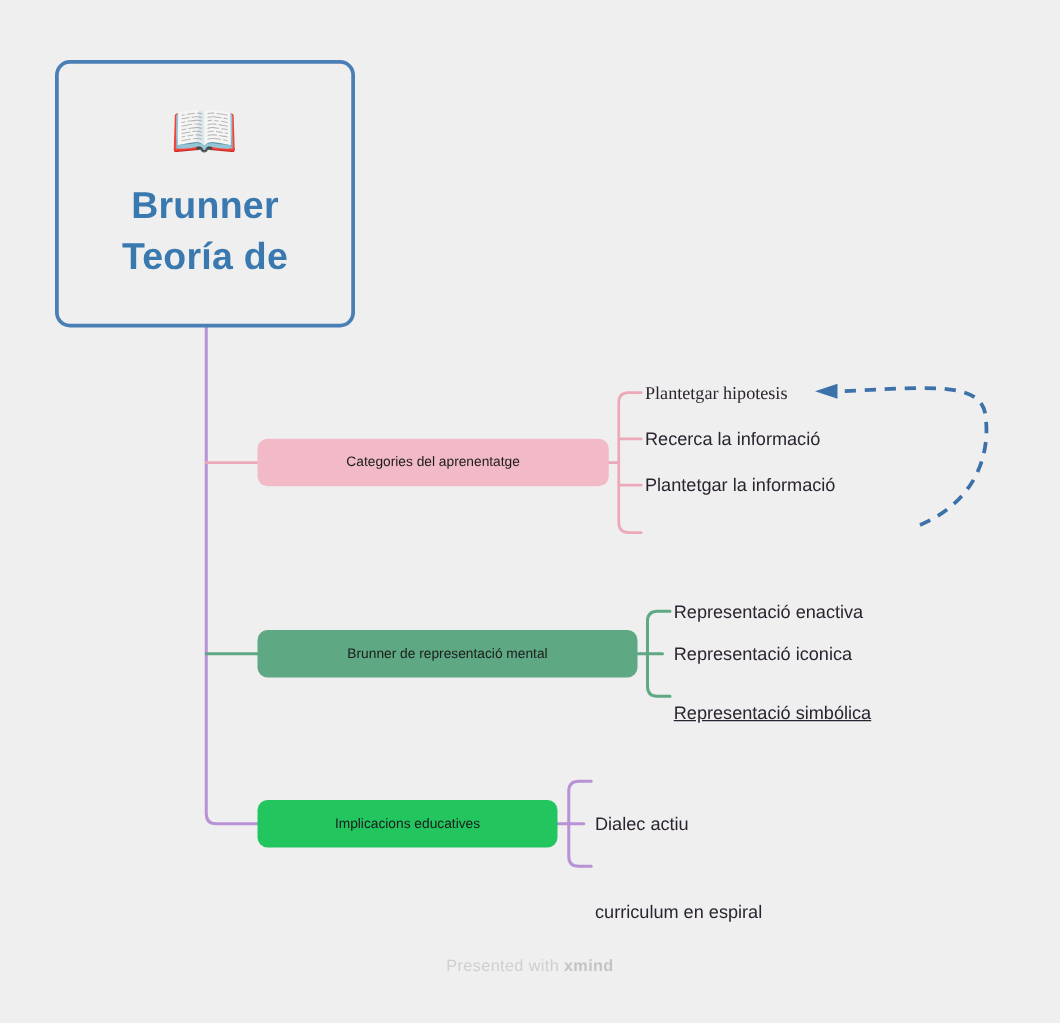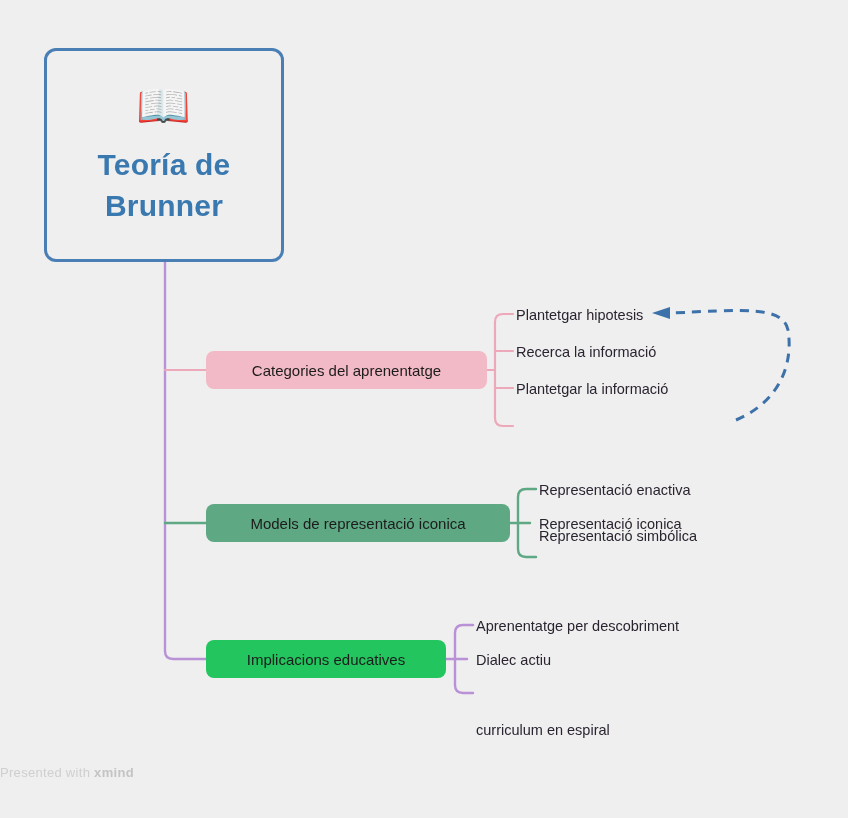--- a/index.html
+++ b/index.html
@@ -60,21 +60,21 @@
 
   
   .topic {
     position: absolute;
     box-sizing: border-box;
     border-radius: 8px;
     display: flex;
     align-items: center;
     justify-content: center;
     color: #1c1c1c;
-    font-size: 15px;
+    font-size: 11px;
     z-index: 3;
     padding: 0 4px;
     white-space: nowrap;
   }
   .topic-pink   { background: #f2bac6; }
   .topic-green  { background: #5ea883; }
   .topic-purple { background: #22c55e; }
 
   
   .leaf {
@@ -85,21 +85,21 @@
     white-space: nowrap;
     z-index: 3;
   }
 
   
   .footer {
     position: absolute;
     left: 0;
     top: 765px;
     width: 848px;
-    text-align: left;
+    text-align: center;
     font-size: 13px;
     color: #cfcfcf;
     letter-spacing: 0.3px;
   }
   .footer b { color: #c4c4c4; }
 </style>
 </head>
 <body>
 
 <div id="canvas">
@@ -128,60 +128,57 @@
              M455,659 L467,659
              M455,659 L455,685 Q455,693 463,693 L473,693" fill="none" stroke="#b891d6" stroke-width="2.4" stroke-linecap="round" stroke-linejoin="round"></path>
 
     <path d="M736,420 C783,400 793,360 788,330 C783,305 740,310 672,313" fill="none" stroke="#3d71aa" stroke-width="3" stroke-dasharray="9 7" stroke-linecap="butt"></path>
     <polygon points="652,313 670,307 670,319" fill="#3d71aa"></polygon>
   </svg>
 
   <div class="root-node">
     <div class="root-icon">📖</div>
     <div class="root-title">
+      <div>Brunner</div>
       <div>Teoría de</div>
-      <div>Brunner</div>
     </div>
   </div>
 
   <div class="topic topic-pink" style="left:206px; top:351px; width:281px; height:38px;">
     <span>Categories del aprenentatge</span>
   </div>
 
-  <div class="leaf" style="left:516px; top:308px;">
+  <div class="leaf" style="left:516px; top:308px;font-family:Liberation Serif, serif;">
     <span>Plantetgar hipotesis</span>
   </div>
   <div class="leaf" style="left:516px; top:345px;">
     <span>Recerca la informació</span>
   </div>
   <div class="leaf" style="left:516px; top:382px;">
     <span>Plantetgar la informació</span>
   </div>
 
   <div class="topic topic-green" style="left:206px; top:504px; width:304px; height:38px;">
-    <span>Models de representació iconica</span>
+    <span>Brunner de representació mental</span>
   </div>
 
   <div class="leaf" style="left:539px; top:483px;">
     <span>Representació enactiva</span>
   </div>
   <div class="leaf" style="left:539px; top:517px;">
     <span>Representació iconica</span>
   </div>
-  <div class="leaf" style="left:539px; top:529px;">
+  <div class="leaf" style="left:539px; top:564px;text-decoration:underline;">
     <span>Representació simbólica</span>
   </div>
 
   <div class="topic topic-purple" style="left:206px; top:640px; width:240px; height:38px;">
     <span>Implicacions educatives</span>
   </div>
 
-  <div class="leaf" style="left:476px; top:619px;">
-    <span>Aprenentatge per descobriment</span>
-  </div>
   <div class="leaf" style="left:476px; top:653px;">
     <span>Dialec actiu</span>
   </div>
   <div class="leaf" style="left:476px; top:687px;margin-top:36px;">
     <span>curriculum en espiral</span>
   </div>
 
   <div class="footer">
     <span>Presented with </span><b>xmind</b>
   </div>

